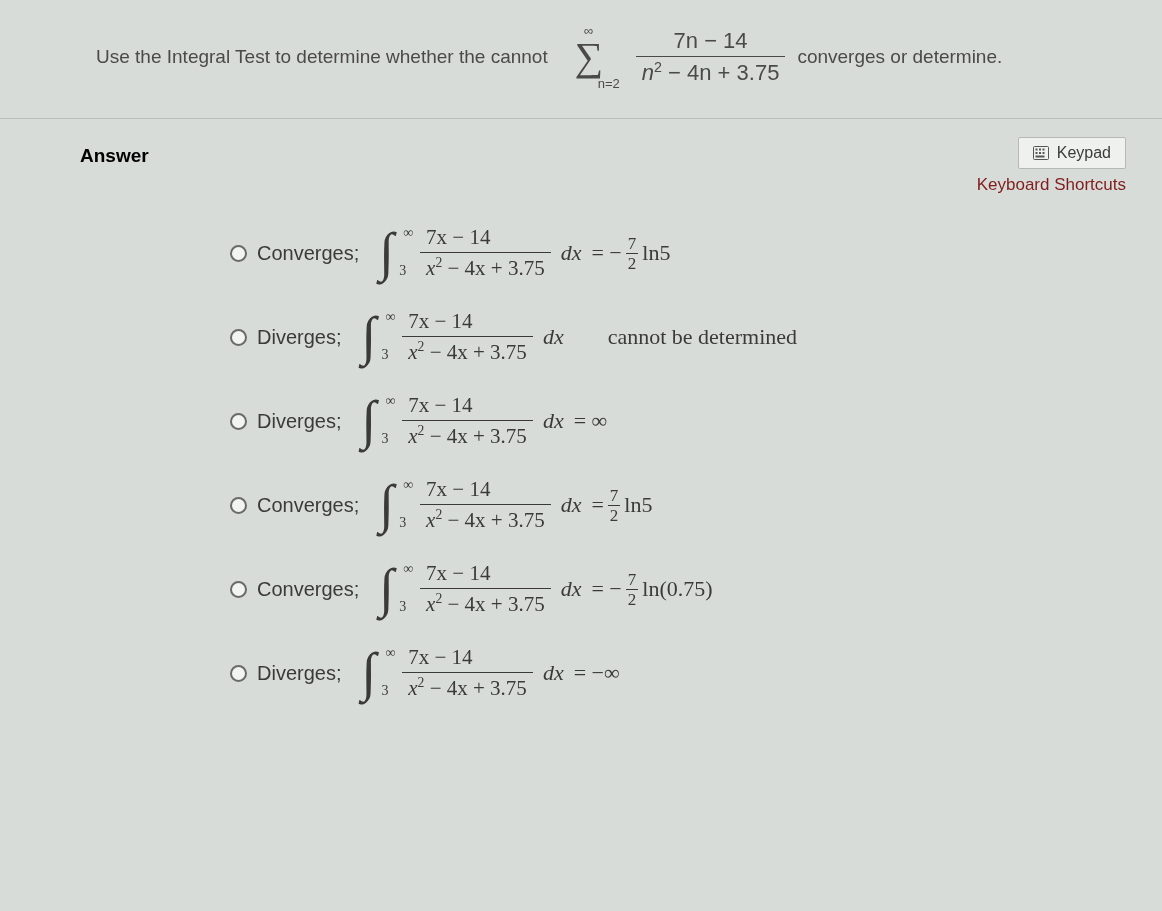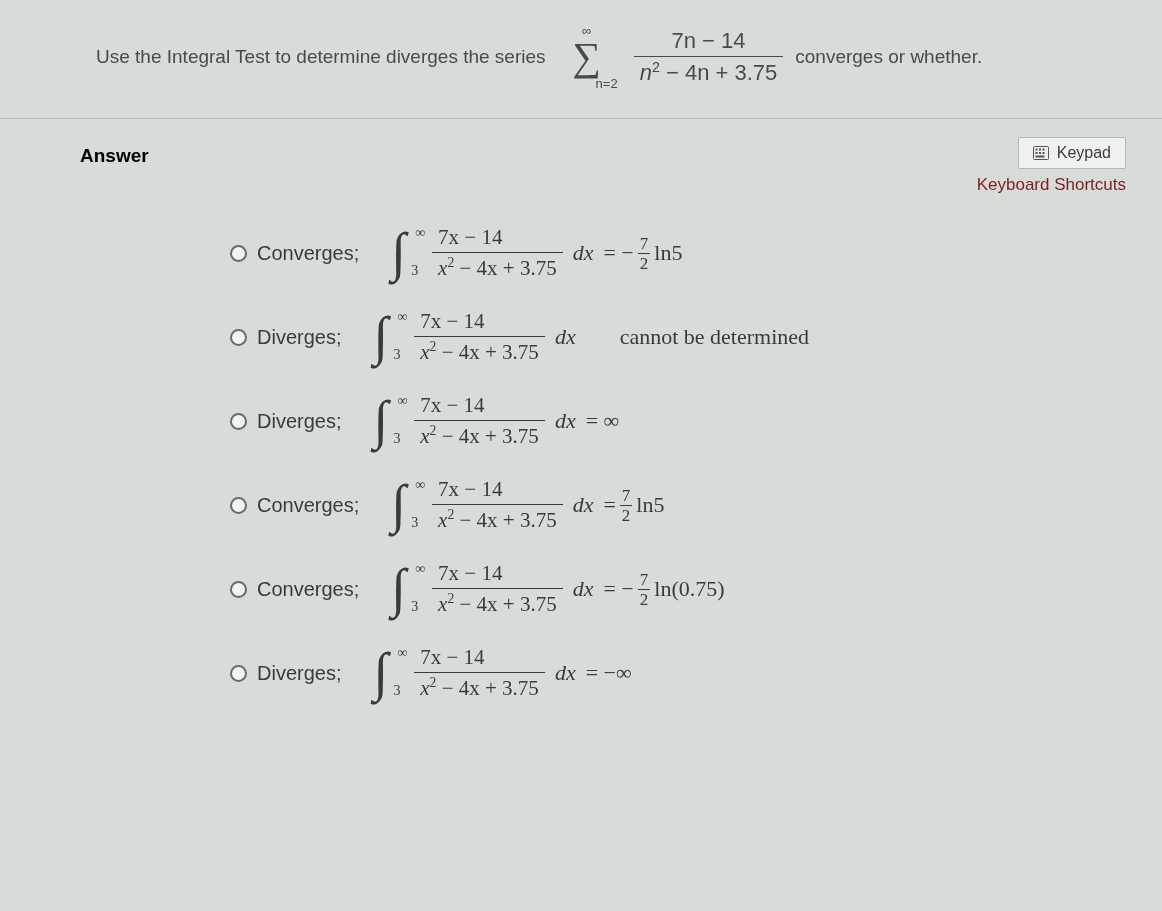--- a/index.html
+++ b/index.html
@@ -82,21 +82,21 @@
 .radio {
   width: 17px;
   height: 17px;
   border: 2px solid #6a6a6a;
   border-radius: 50%;
   background: #f2f4f2;
   flex: 0 0 auto;
   cursor: pointer;
 }
 .option-label {
-  margin-right: 22px;
+  margin-right: 10px;
   white-space: nowrap;
 }
 
 .math {
   font-family: "Cambria Math", "STIXGeneral", Georgia, serif;
   display: inline-flex;
   align-items: center;
   gap: 4px;
   font-size: 22px;
 }
@@ -176,32 +176,32 @@
 .q-frac .num, .q-frac .den { font-size: 22px; padding: 0 6px; white-space: nowrap;}
 .q-frac .bar { width: 100%; border-top: 1.5px solid #4a4a4a; margin: 2px 0;}
 sup { font-size: 0.65em; vertical-align: super; }
 .it { font-style: italic; }
 </style>
 </head>
 <body>
 
 <div class="page">
   <div class="question-area">
-    <span>Use the Integral Test to determine diverges the series</span>
+    <span>Use the Integral Test to determine whether the cannot</span>
     <span class="sum-block">
       <span class="sum-sup">∞</span>
       <span class="sum-sym">∑</span>
       <span class="sum-sub">n=2</span>
     </span>
     <span class="q-frac">
       <span class="num">7n − 14</span>
       <span class="bar"></span>
       <span class="den"><span class="it">n</span><sup>2</sup><span> − 4n + 3.75</span></span>
     </span>
-    <span>converges or whether.</span>
+    <span>converges or determine.</span>
   </div>
 
   <div class="divider"></div>
 
   <div class="answer-block">
     <div class="answer-heading">Answer</div>
 
     <div class="keypad-row">
       <button class="keypad-btn">
         <span class="keypad-icon">

